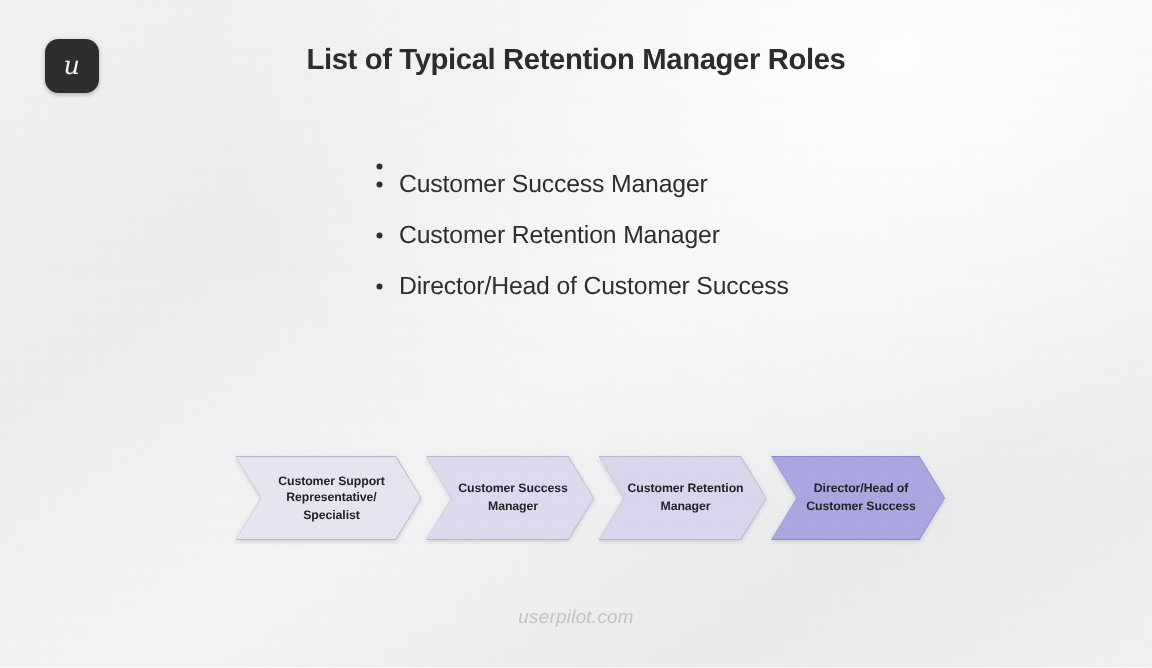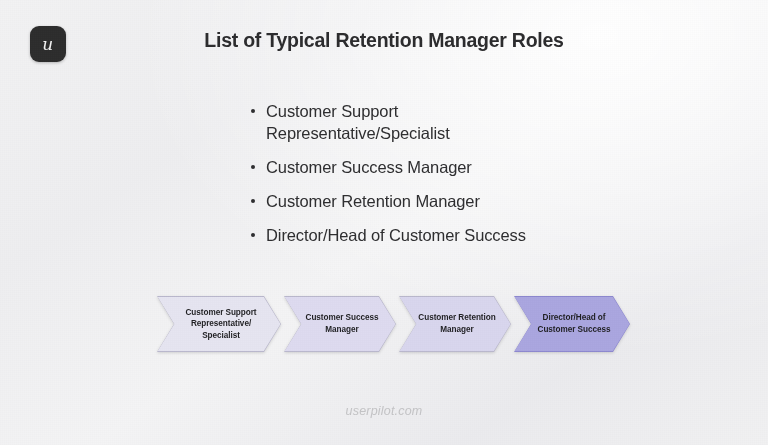--- a/index.html
+++ b/index.html
@@ -99,24 +99,24 @@
     width: 4px;
     height: 4px;
     border-radius: 50%;
     background: #2e2e30;
   }
 
   
   .chevrons {
     position: absolute;
     left: 157px;
-    top: 296px;
+    top: 316px;
     height: 44px;
     display: flex;
-    align-items: flex-start;
+    align-items: flex-end;
   }
   .chev {
     position: relative;
     height: 56px;
     display: flex;
     align-items: center;
     justify-content: center;
     text-align: center;
     box-sizing: border-box;
     margin-right: 3px;
@@ -168,21 +168,20 @@
 
   <div class="logo">
     <span class="logo-mark">u</span>
   </div>
 
   <div class="title">List of Typical Retention Manager Roles</div>
 
   <ul class="bullets">
     <li>
       <span class="dot"></span>
-      <span>Customer Support Representative/Specialist</span>
     </li>
     <li>
       <span class="dot"></span>
       <span>Customer Success Manager</span>
     </li>
     <li>
       <span class="dot"></span>
       <span>Customer Retention Manager</span>
     </li>
     <li>

